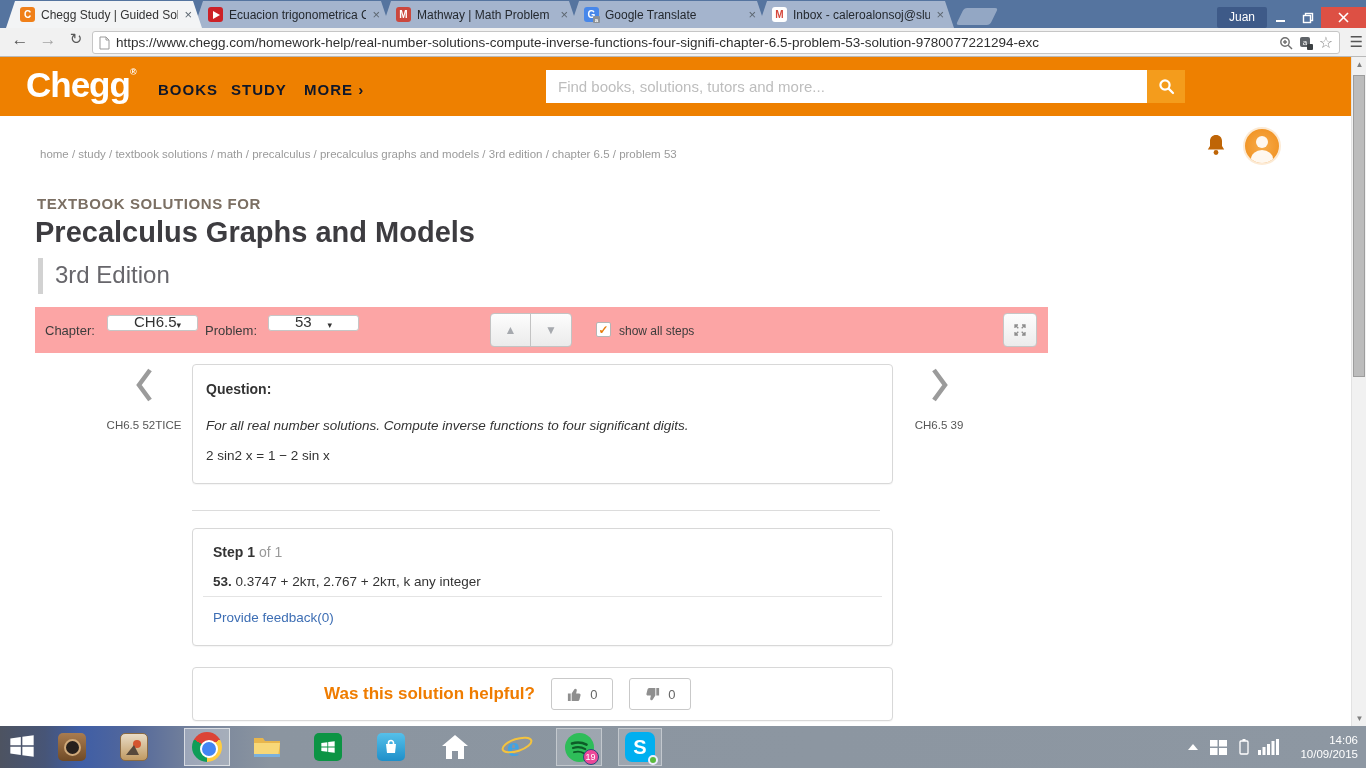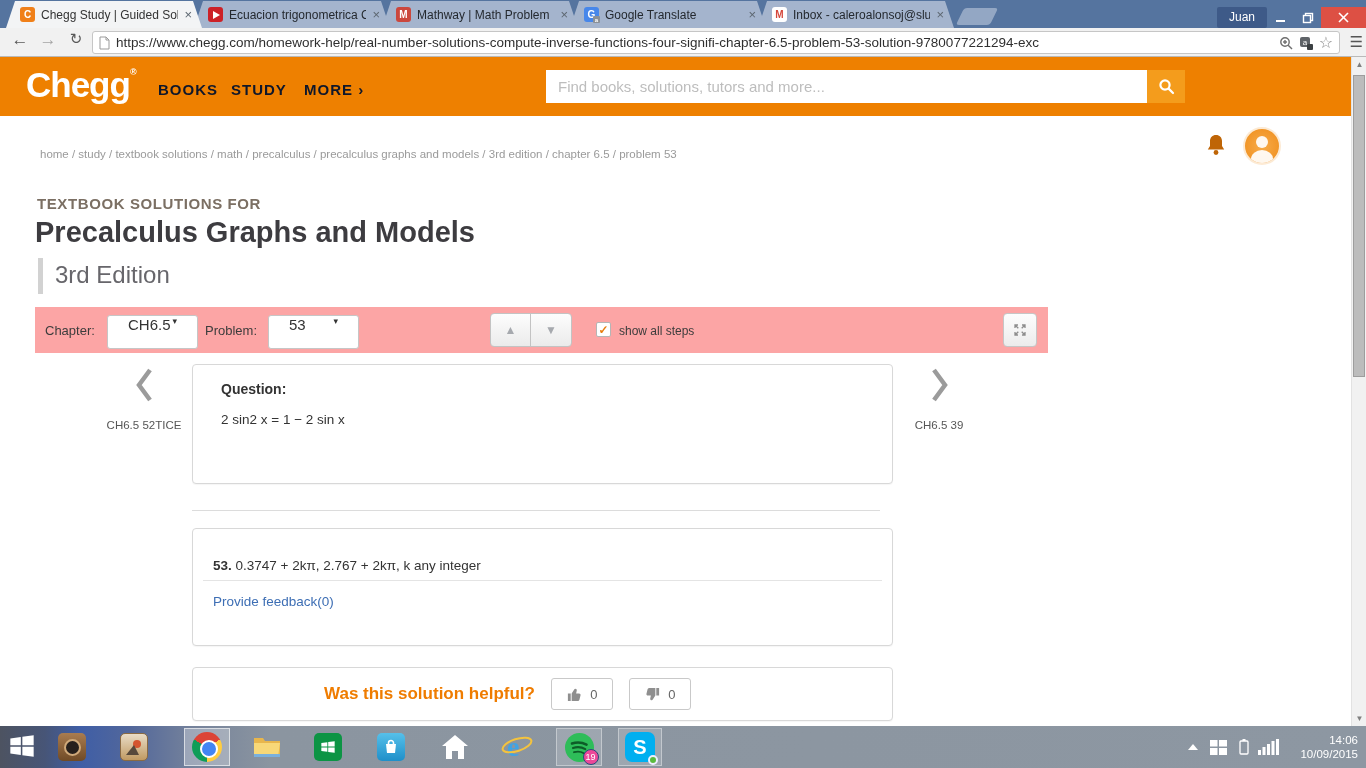--- a/index.html
+++ b/index.html
@@ -43,35 +43,35 @@
   .searchbtn{width:38px;height:33px;background:#F49C1C;border:none;display:flex;align-items:center;justify-content:center}
 
   
   .crumb{position:absolute;left:40px;top:148px;font-size:11.5px;color:#9a9a9a}
   .kicker{position:absolute;left:37px;top:195px;font-size:15px;font-weight:bold;color:#7b6f63;letter-spacing:.6px}
   .booktitle{position:absolute;left:35px;top:216px;font-size:29px;color:#3d3c40;font-weight:700}
   .edition{position:absolute;left:38px;top:258px;font-size:24px;color:#67666b;border-left:5px solid #d2d2d2;padding:3px 0 5px 12px}
 
   .strip{position:absolute;left:35px;top:307px;width:1013px;height:46px;background:#fca5a5}
   .striplabel{position:absolute;top:16px;font-size:13px;color:#3c3c3c}
-  .select{position:absolute;top:8px;height:34px;background:#fff;border:1px solid #c6c6c6;border-radius:3px;
-          display:flex;align-items:flex-start;justify-content:space-between;padding:0 20px;font-size:15px;color:#333}
+  .select{position:absolute;top:8px;height:16px;background:#fff;border:1px solid #c6c6c6;border-radius:3px;
+          display:flex;align-items:flex-end;justify-content:space-between;padding:0 26px;font-size:15px;color:#333}
   .select .car{font-size:9px;color:#333}
   .updown{position:absolute;left:455px;top:6px;display:flex;border:1px solid #c3c3c3;border-radius:4px;overflow:hidden;
           background:linear-gradient(#fdfdfd,#ebebeb)}
   .udbtn{width:40px;height:32px;display:flex;align-items:center;justify-content:center;color:#a6a9ae;font-size:12px}
   .udbtn:first-child{border-right:1px solid #c3c3c3}
   .chk{position:absolute;left:561px;top:15px;width:15px;height:15px;background:#fff;border:1px solid #b5b5b5;border-radius:2px;
        display:flex;align-items:center;justify-content:center;color:#e87d0d;font-size:12px;font-weight:bold}
   .chklabel{position:absolute;left:584px;top:17px;font-size:12px;color:#3c3c3c}
   .expandbtn{position:absolute;left:968px;top:6px;width:34px;height:34px;border:1px solid #c6c6c6;border-radius:4px;
              background:linear-gradient(#fdfdfd,#ececec);display:flex;align-items:center;justify-content:center}
 
   .card{position:absolute;background:#fff;border:1px solid #d8d8d8;border-radius:4px;box-shadow:0 1px 1px rgba(0,0,0,.04)}
-  .qcard{left:192px;top:364px;width:701px;height:120px;padding:16px 28px}
+  .qcard{left:192px;top:364px;width:701px;height:120px;padding:16px 13px}
   .qhead{font-size:14px;font-weight:bold;color:#333}
   .qtext{margin-top:21px;font-size:13.5px;color:#333;font-style:italic}
   .qeq{margin-top:15px;font-size:13.5px;color:#333}
   .hdivider{position:absolute;left:192px;top:510px;width:688px;height:1px;background:#dcdcdc}
   .scard{left:192px;top:528px;width:701px;height:118px;padding:15px 20px}
   .stephead{font-size:14px;color:#333}
   .answer{margin-top:14px;font-size:13.5px;color:#333}
   .sfoot{margin:7px -10px 0;border-top:1px solid #e4e4e4;padding:11px 10px 0}
   .feedback{font-size:13.5px;color:#3D6EB4}
   .hcard{left:192px;top:667px;width:701px;height:54px;display:flex;align-items:center;justify-content:center;gap:16px;padding-right:70px}
@@ -271,26 +271,30 @@
 <div class="navlabel" style="left:98px;top:419px;width:92px">CH6.5 52TICE</div>
 <span class="bigchev" style="left:930px;top:367px">
   <svg width="20" height="36" viewBox="0 0 20 36">
       <polyline points="4,3 15,18 4,33" fill="none" stroke="#9b9b9b" stroke-width="4.5"></polyline>
     </svg>
 </span>
 <div class="navlabel" style="left:898px;top:419px;width:82px">CH6.5 39</div>
 
 <div class="card qcard">
   <div class="qhead">Question:</div>
+  <div class="qtext">For all real number solutions. Compute inverse functions to four significant digits.</div>
   <div class="qeq">2 sin2 x = 1 − 2 sin x</div>
 </div>
 
 <div class="hdivider"></div>
 
 <div class="card scard">
+  <div class="stephead">
+    <b>Step 1</b><span style="color:#9a9a9a"> of 1</span>
+  </div>
   <div class="answer">
     <b>53.</b><span> 0.3747 + 2kπ, 2.767 + 2kπ, k any integer</span>
   </div>
   <div class="sfoot">
     <span class="feedback">Provide feedback(0)</span>
   </div>
 </div>
 
 <div class="card hcard">
   <span class="helpq">Was this solution helpful?</span>

